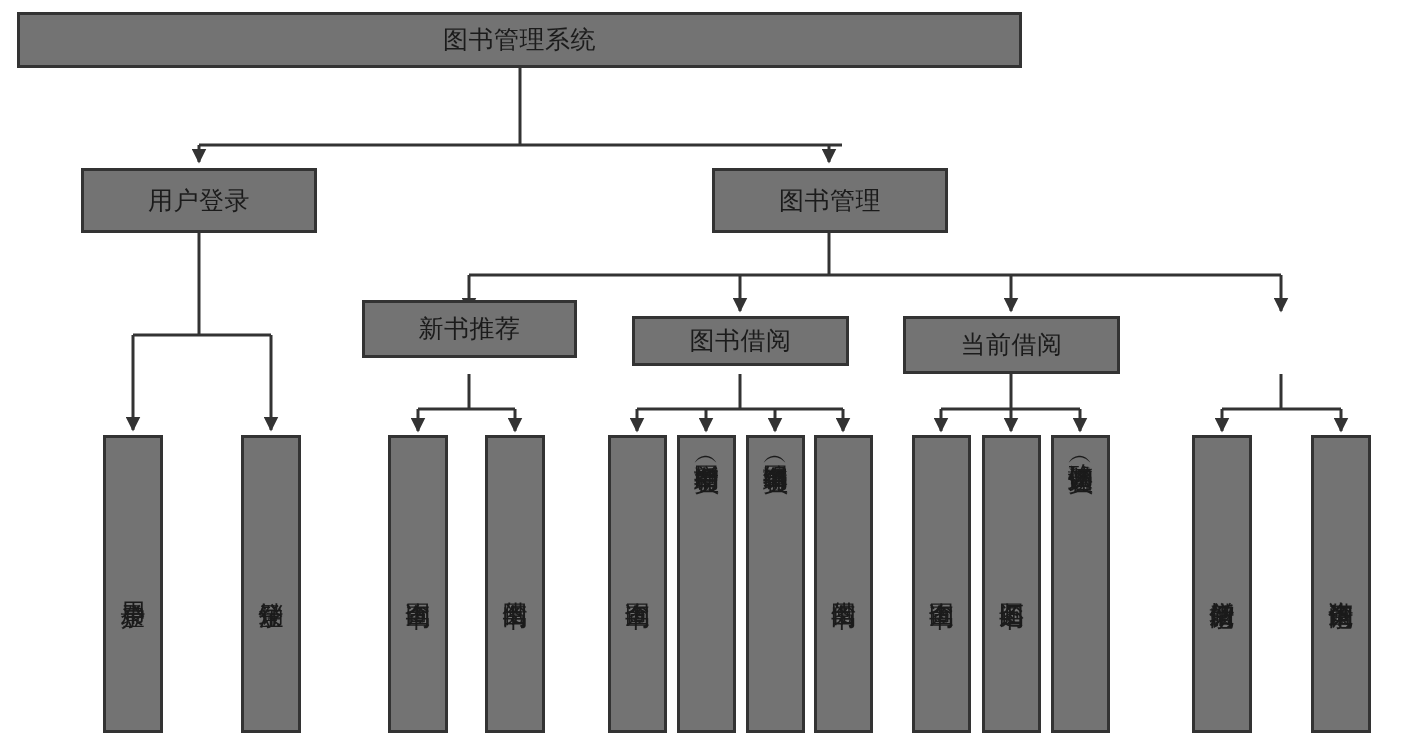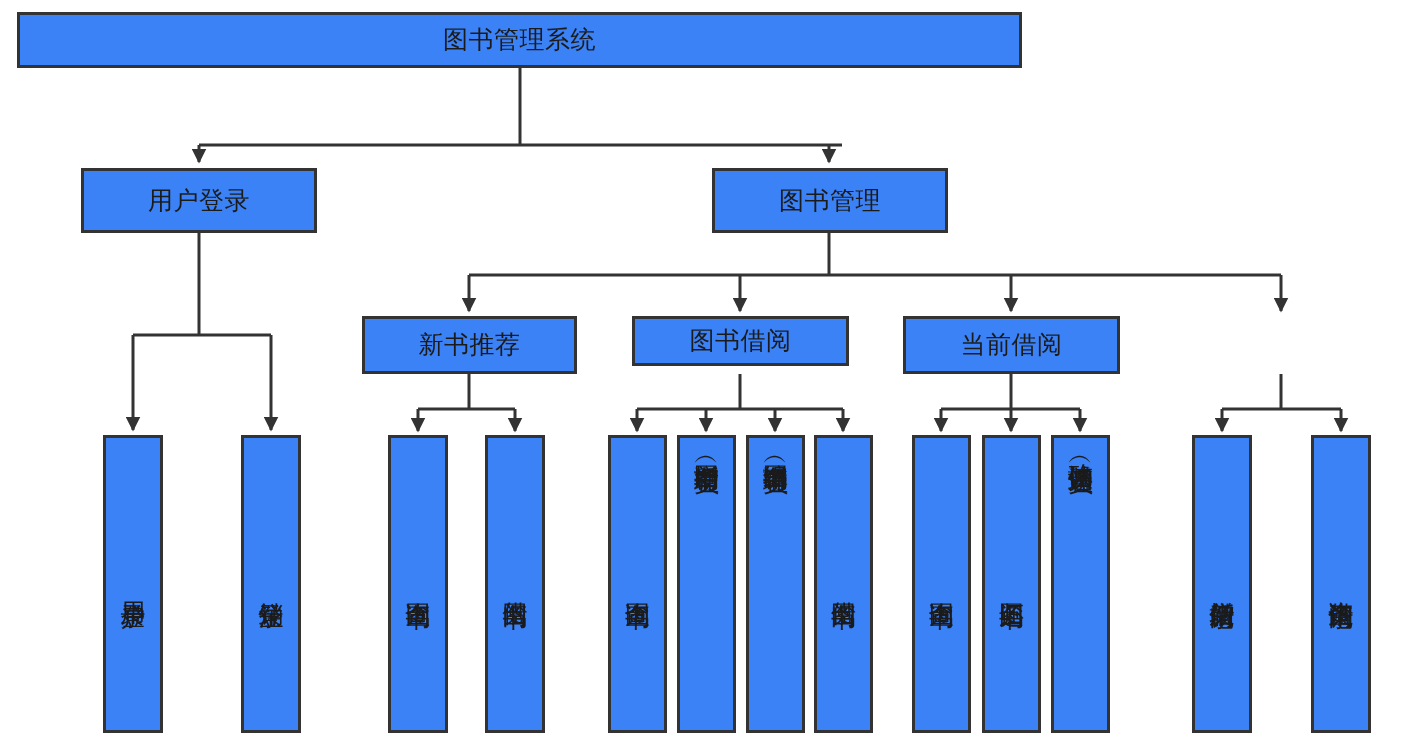--- a/index.html
+++ b/index.html
@@ -23,21 +23,21 @@
     position: absolute;
     left: 0;
     top: 0;
     width: 1405px;
     height: 747px;
     pointer-events: none;
   }
   .node {
     position: absolute;
     box-sizing: border-box;
-    background: #3b82f6;
+    background: #737373;
     border: 3px solid #333333;
     display: flex;
     align-items: center;
     justify-content: center;
     color: #1b1b1b;
   }
   .node-h .label {
     font-size: 25px;
     line-height: 1.1;
     white-space: nowrap;
@@ -130,21 +130,21 @@
     <span class="label">图书管理系统</span>
   </div>
 
   <div class="node node-h" style="left:81px; top:168px; width:236px; height:65px;">
     <span class="label">用户登录</span>
   </div>
   <div class="node node-h" style="left:712px; top:168px; width:236px; height:65px;">
     <span class="label">图书管理</span>
   </div>
 
-  <div class="node node-h" style="left:362px; top:316px; width:215px; height:58px;text-align:center;">
+  <div class="node node-h" style="left:362px; top:300px; width:215px; height:58px;text-align:center;">
     <span class="label">新书推荐</span>
   </div>
   <div class="node node-h" style="left:632px; top:316px; width:217px; height:50px;">
     <span class="label">图书借阅</span>
   </div>
   <div class="node node-h" style="left:903px; top:316px; width:217px; height:58px;">
     <span class="label">当前借阅</span>
   </div>
 
   <div class="node node-v center-text" style="left:103px; top:435px; width:60px; height:298px;">

